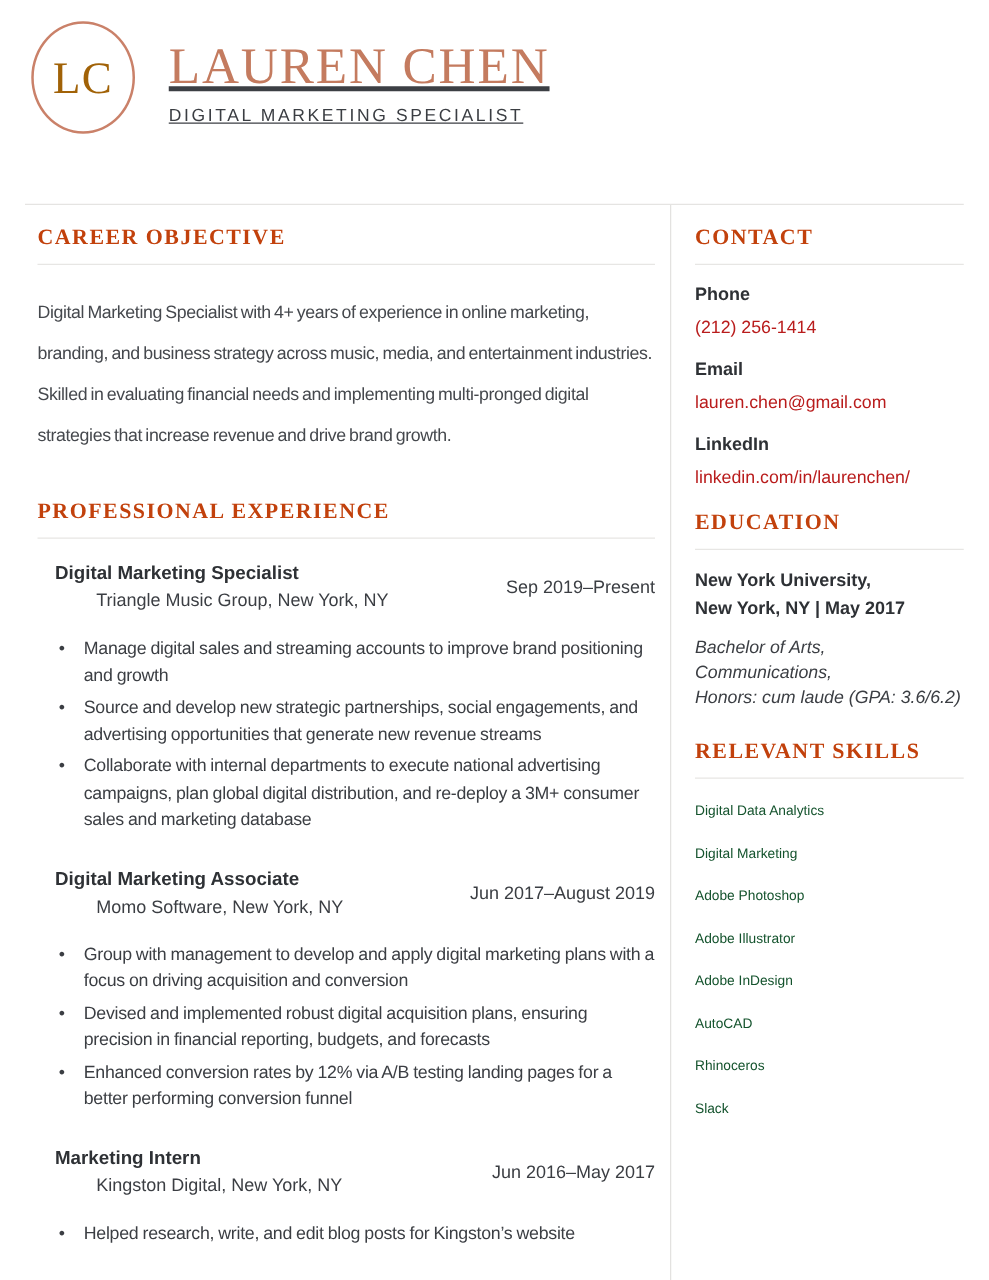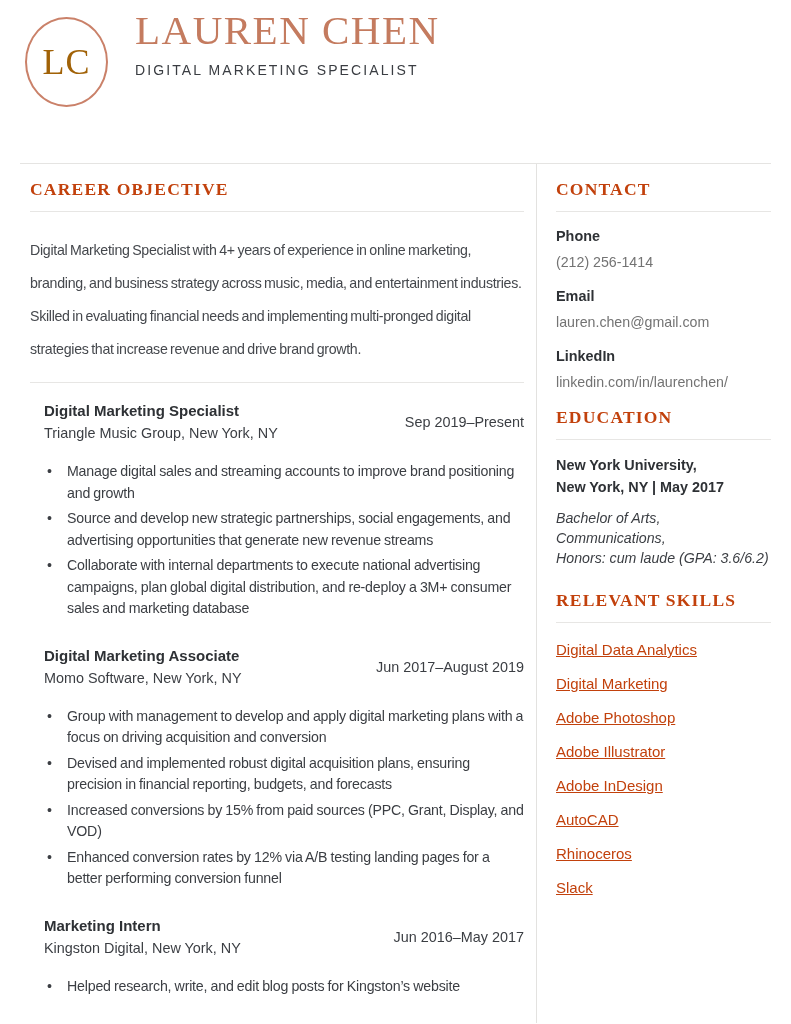--- a/index.html
+++ b/index.html
@@ -16,21 +16,21 @@
   .logo {
     position: absolute; left: 25px; top: 17px;
     width: 83px; height: 90px;
     border: 2px solid #ca8169; border-radius: 50%;
     display: flex; align-items: center; justify-content: center;
   }
   .logo-text {
     font-family: "Liberation Serif", serif;
     font-size: 36px; color: #a16207; letter-spacing: 1px;
   }
-  .name-block { position: absolute; left: 135px; top: 8px; }
+  .name-block { position: absolute; left: 135px; top: 30px; text-decoration: underline; }
   .name {
     margin: 0; font-family: "Liberation Serif", serif; font-weight: 400;
     font-size: 41px; letter-spacing: 1.5px; color: #c47b5f; line-height: 1.1;
   }
   .subtitle {
     margin-top: 9px; font-size: 14px; letter-spacing: 2.1px;
     color: #3a3d42;
   }
 
   
@@ -61,41 +61,41 @@
   .objective {
     margin: 22px 0 0 0;
     font-size: 14.2px; line-height: 33px; color: #45484d;
     letter-spacing: -0.3px; word-spacing: -1px;
   }
   .objective-wrap { padding-bottom: 16px; }
 
   .job { margin: 18px 0 26px 14px; }
   .job-header { display: flex; justify-content: space-between; align-items: center; }
   .job-title { font-size: 15px; font-weight: 700; color: #2e3135; line-height: 19px; margin-bottom: 4px; }
-  .job-company { font-size: 14.4px; color: #3b3e43; line-height: 19px; }
+  .job-company { font-size: 14.4px; color: #3b3e43; line-height: 19px; margin-left: 33px; }
   .job-dates { font-size: 14.4px; color: #3b3e43; white-space: nowrap; padding-left: 10px; }
   ul.bullets { list-style: none; margin: 18px 0 0 0; padding: 0; }
   ul.bullets li {
     position: relative; padding-left: 23px; margin-bottom: 4px;
     font-size: 14.2px; line-height: 21.5px; color: #3b3e43;
     letter-spacing: -0.2px; word-spacing: -0.5px;
   }
   ul.bullets li::before { content: "•"; position: absolute; left: 3px; top: 0; color: #3b3e43; }
 
   
   .contact-items { margin-top: 15px; }
   .contact-item { margin-bottom: 16px; }
   .contact-label { font-size: 14.4px; font-weight: 700; color: #2e3135; line-height: 18px; margin-bottom: 8px; }
-  .contact-value { font-size: 14.2px; color: #737373; line-height: 18px; }
+  .contact-value { font-size: 14.2px; color: #b91c1c; line-height: 18px; }
 
   .edu-school { margin-top: 14px; font-size: 14.4px; font-weight: 700; color: #2e3135; line-height: 22px; }
   .edu-details { margin-top: 10px; font-style: italic; font-size: 14.2px; color: #3b3e43; line-height: 20px; padding-bottom: 0; }
 
   ul.skills { list-style: none; margin: 18px 0 0 0; padding: 0; }
-  ul.skills li { font-size: 15px; color: #c2410c; line-height: 17px; margin-bottom: 17px; text-decoration: underline; }
+  ul.skills li { font-size: 11px; color: #14532d; line-height: 17px; margin-bottom: 17px; }
 </style>
 </head>
 <body>
 
 <div class="page">
 
   <header class="header">
     <div class="logo">
       <span class="logo-text">LC</span>
     </div>
@@ -110,20 +110,21 @@
     <div class="col-left">
       <section>
         <h2 class="sec-h mt-first">CAREER OBJECTIVE</h2>
         <div class="rule"></div>
         <div class="objective-wrap">
           <p class="objective">Digital Marketing Specialist with 4+ years of experience in online marketing, branding, and business strategy across music, media, and entertainment industries. Skilled in evaluating financial needs and implementing multi-pronged digital strategies that increase revenue and drive brand growth.</p>
         </div>
       </section>
 
       <section>
+        <h2 class="sec-h mt-exp">PROFESSIONAL EXPERIENCE</h2>
         <div class="rule"></div>
         <div id="jobs">
   <div class="job">
     <div class="job-header">
       <div class="job-left">
         <div class="job-title">Digital Marketing Specialist</div>
         <div class="job-company">Triangle Music Group, New York, NY</div>
       </div>
       <div class="job-dates">Sep 2019–Present</div>
     </div>
@@ -138,21 +139,20 @@
     <div class="job-header">
       <div class="job-left">
         <div class="job-title">Digital Marketing Associate</div>
         <div class="job-company">Momo Software, New York, NY</div>
       </div>
       <div class="job-dates">Jun 2017–August 2019</div>
     </div>
     <ul class="bullets">
                 <li>Group with management to develop and apply digital marketing plans with a focus on driving acquisition and conversion</li>
                 <li>Devised and implemented robust digital acquisition plans, ensuring precision in financial reporting, budgets, and forecasts</li>
-                <li>Increased conversions by 15% from paid sources (PPC, Grant, Display, and VOD)</li>
                 <li>Enhanced conversion rates by 12% via A/B testing landing pages for a better performing conversion funnel</li>
               </ul>
   </div>
 
   <div class="job">
     <div class="job-header">
       <div class="job-left">
         <div class="job-title">Marketing Intern</div>
         <div class="job-company">Kingston Digital, New York, NY</div>
       </div>

